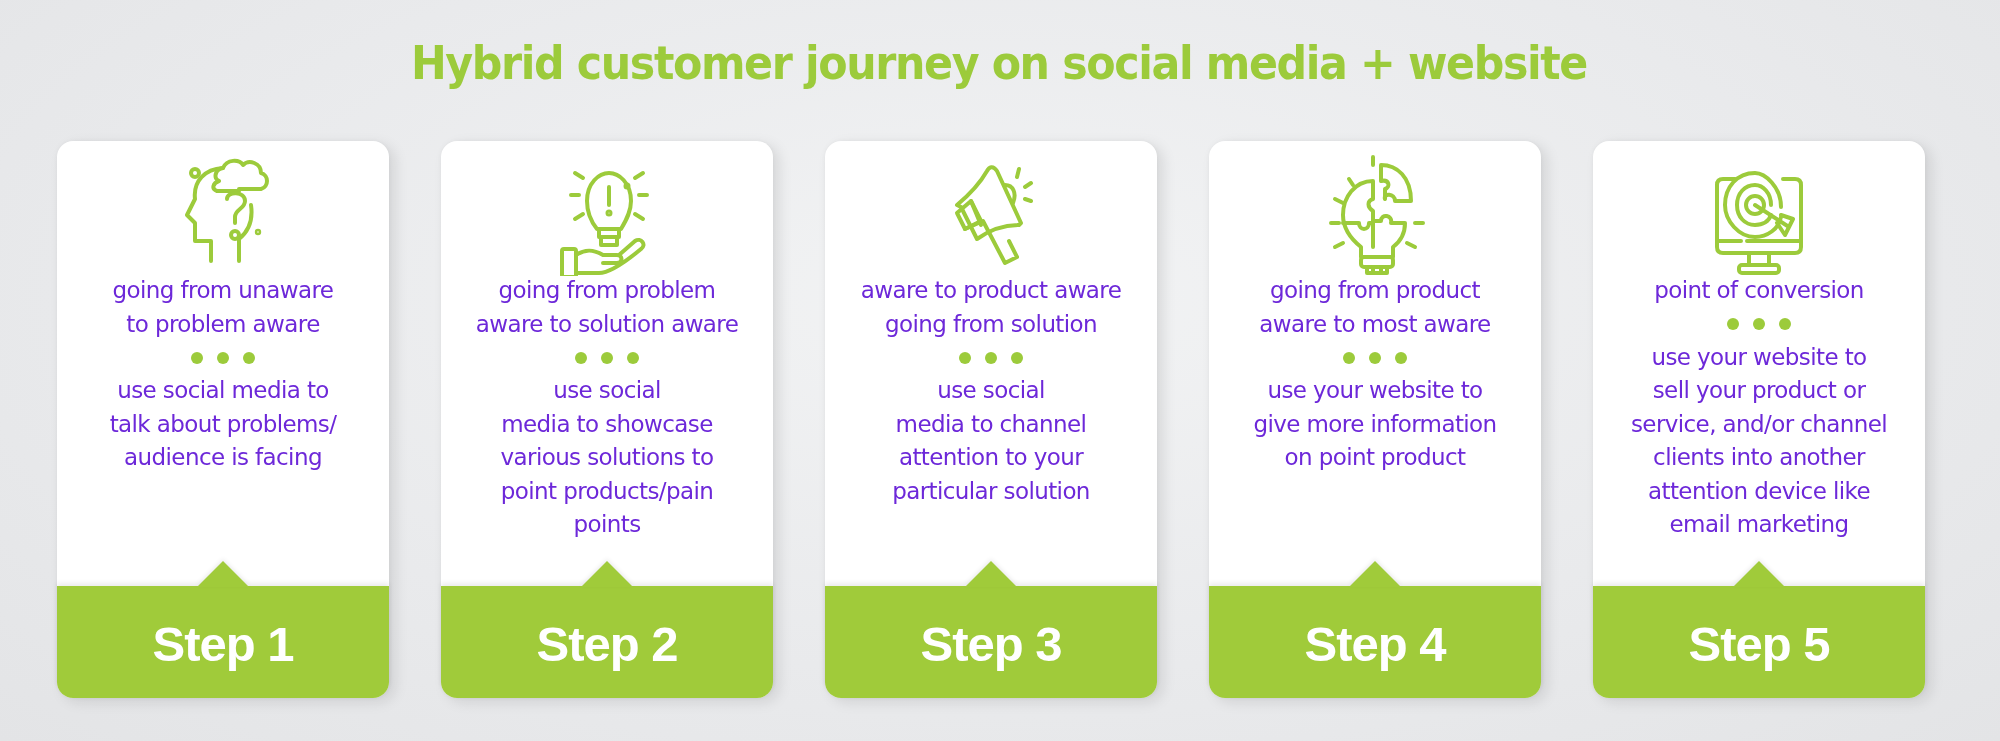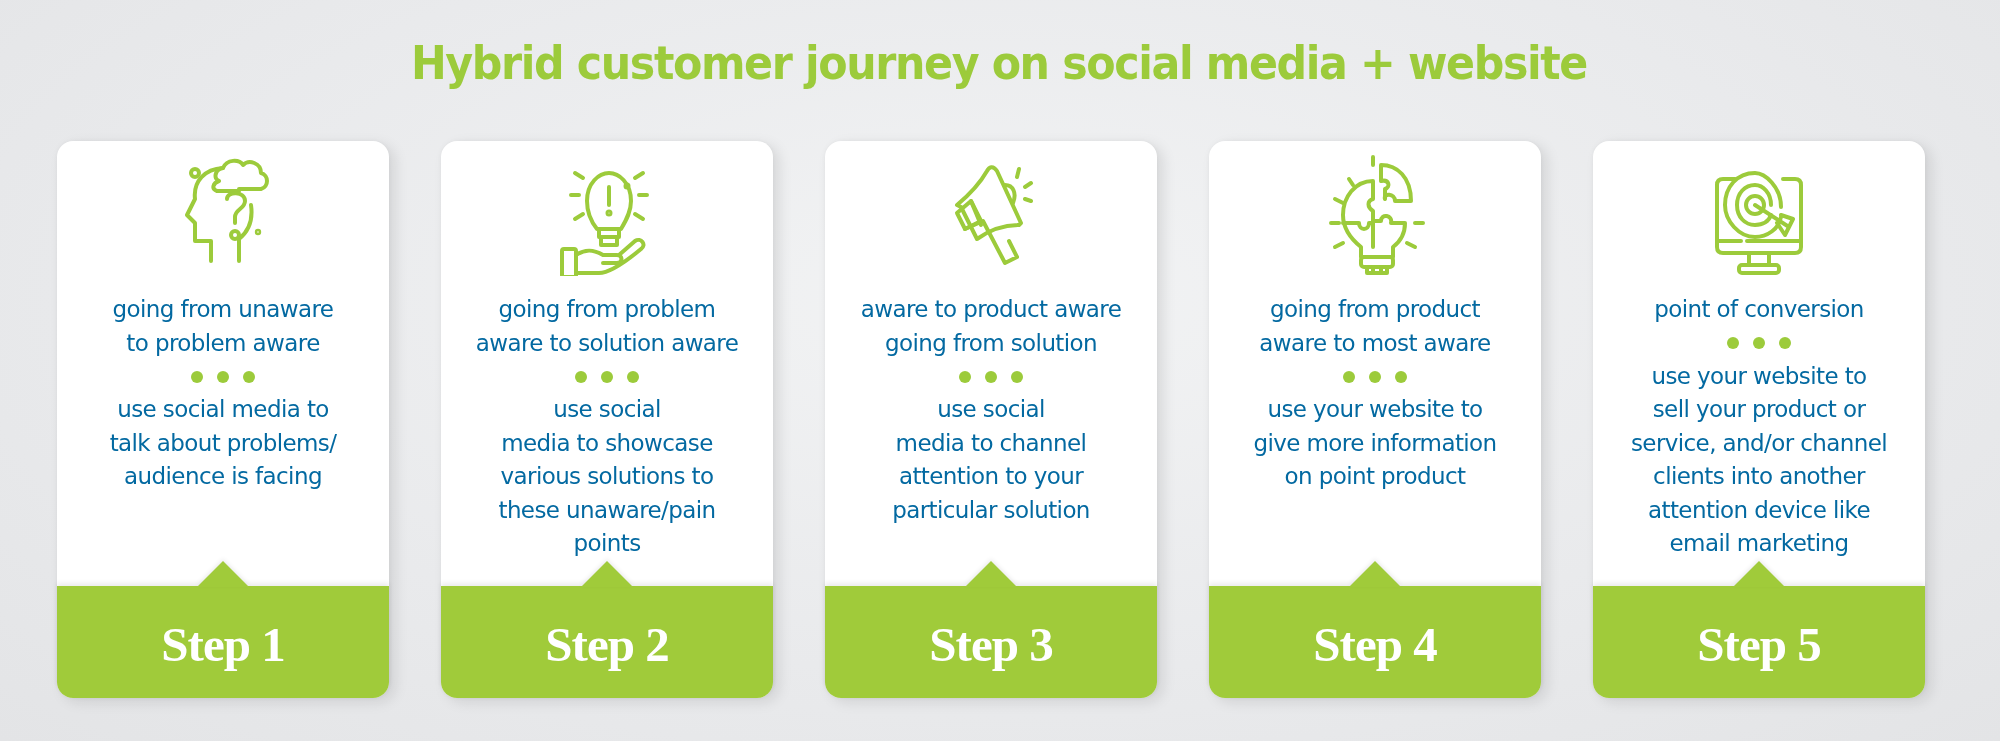--- a/index.html
+++ b/index.html
@@ -37,24 +37,24 @@
       position: absolute;
       top: 10px;
       left: 50%;
       width: 140px;
       height: 125px;
       margin-left: -70px;
     }
     .card .icon svg { width: 100%; height: 100%; }
     .card .text {
       position: absolute;
-      top: 152px;
+      top: 133px;
       left: 0; right: 0;
       text-align: center;
-      color: #0369a1;
+      color: #6d28d9;
       font-family: "DejaVu Sans", sans-serif;
       font-size: 23px;
       line-height: 33.5px;
       letter-spacing: -0.6px;
     }
     .card .text .line { display: block; white-space: nowrap; }
     .dots {
       display: flex;
       justify-content: center;
       gap: 14px;
@@ -85,21 +85,21 @@
       border-right: 26px solid transparent;
       border-bottom: 26px solid #a0cb3a;
       filter: drop-shadow(0 -2px 2px rgba(0,0,0,0.08));
     }
     .band .step {
       position: absolute;
       left: 0; right: 0;
       top: 30px;
       text-align: center;
       color: #ffffff;
-      font-family: Liberation Serif, serif;
+      font-family: Liberation Sans, sans-serif;
       font-weight: bold;
       font-size: 49px;
       letter-spacing: -1px;
     }
   </style>
 </head>
 <body>
 
 <div class="title">Hybrid customer journey on social media + website</div>
 
@@ -150,21 +150,21 @@
     <span class="line">going from problem</span>
     <span class="line">aware to solution aware</span>
     <div class="dots">
         <span class="dot"></span>
         <span class="dot"></span>
         <span class="dot"></span>
       </div>
     <span class="line">use social</span>
     <span class="line">media to showcase</span>
     <span class="line">various solutions to</span>
-    <span class="line">these unaware/pain</span>
+    <span class="line">point products/pain</span>
     <span class="line">points</span>
   </div>
   <div class="band">
     <div class="notch"></div>
     <div class="step">Step 2</div>
   </div>
 </div>
 
 <div class="card" style="left:825px">
   <div class="icon">

